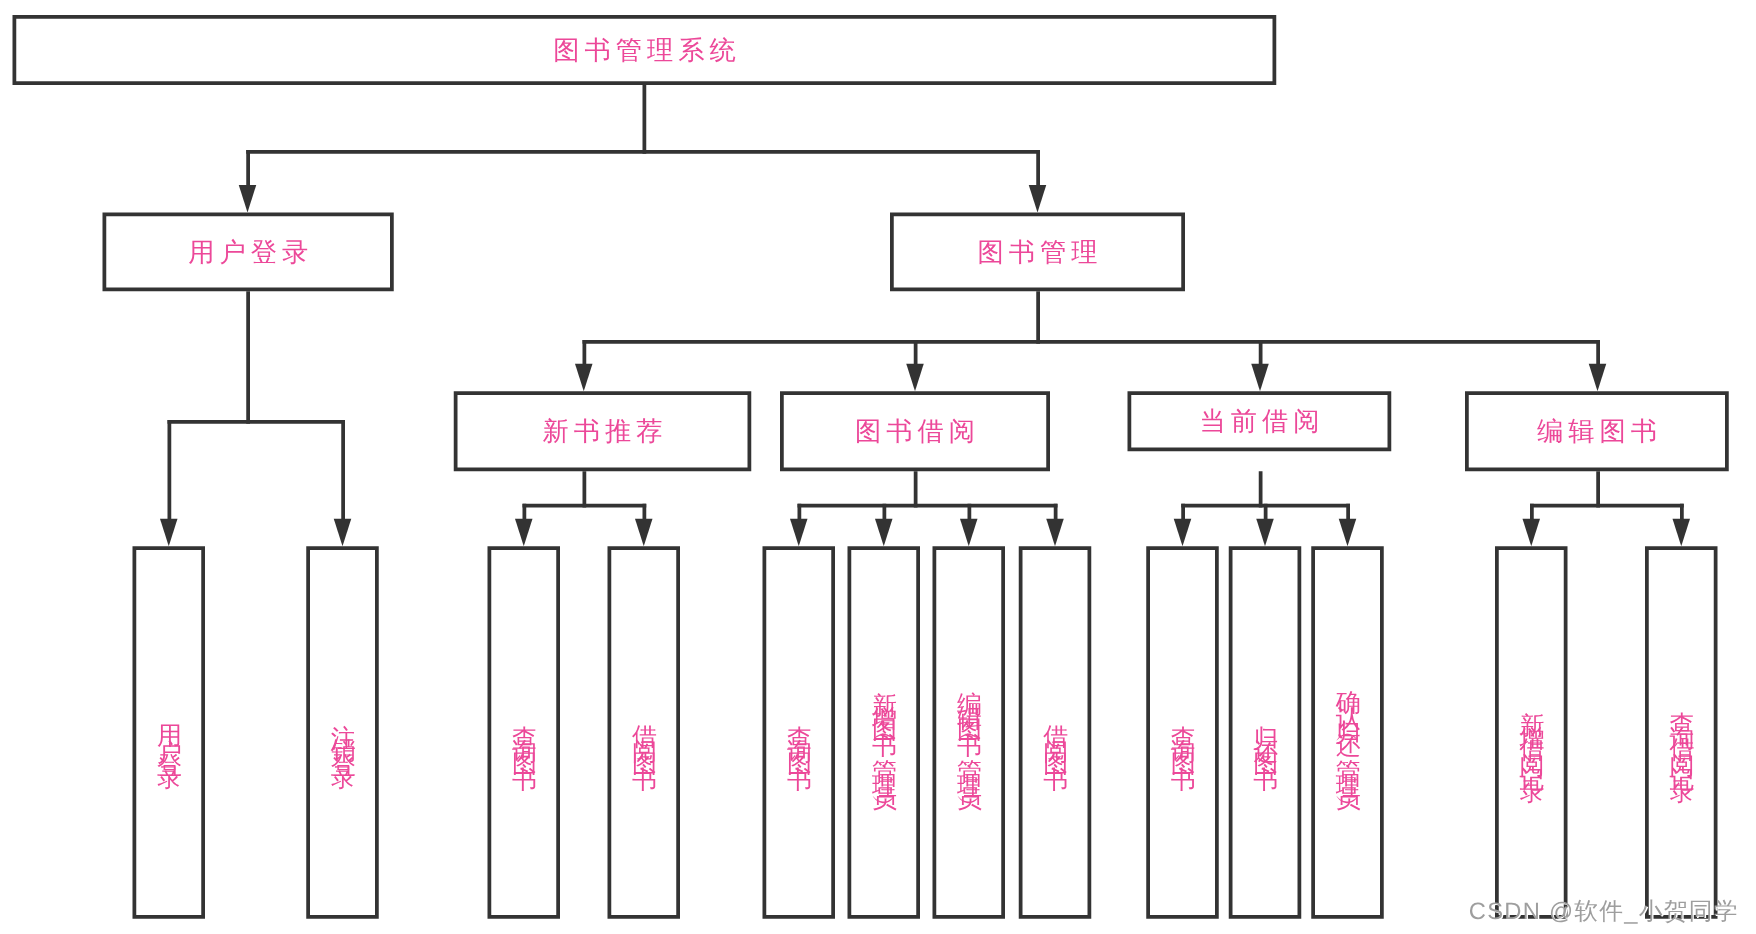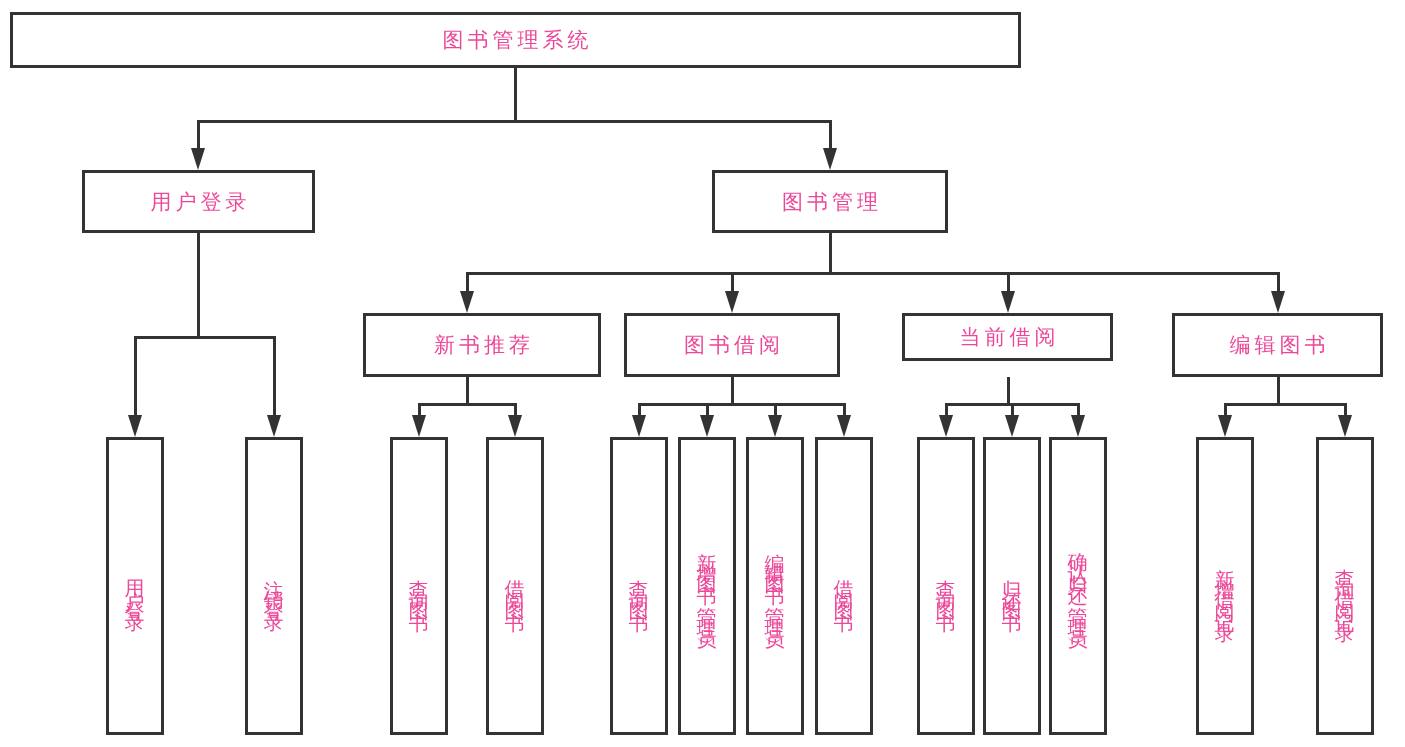--- a/index.html
+++ b/index.html
@@ -139,13 +139,14 @@
   <div class="box vbox" style="left:746px;">编辑图书（管理员）</div>
   <div class="box vbox" style="left:815px;">借阅图书</div>
 
   <div class="box vbox" style="left:917px;">查询图书</div>
   <div class="box vbox" style="left:983px;">归还图书</div>
   <div class="box vbox" style="left:1049px;">确认归还（管理员）</div>
 
   <div class="box vbox" style="left:1196px;">新增借阅记录</div>
   <div class="box vbox" style="left:1316px;">查询借阅记录</div>
 
+  <div id="watermark">CSDN @软件_小贺同学</div>
 </div>
 
 </body></html>

